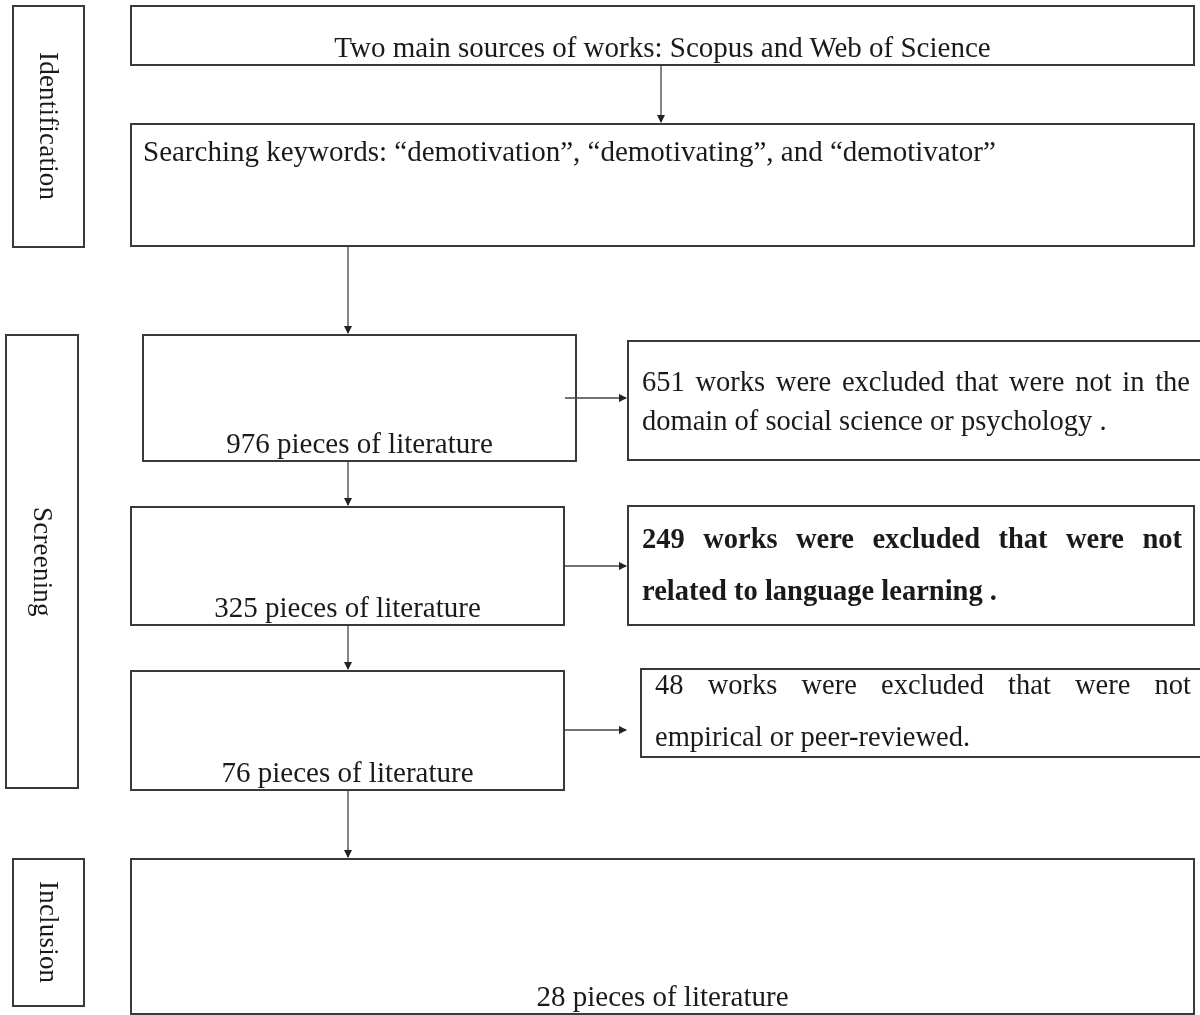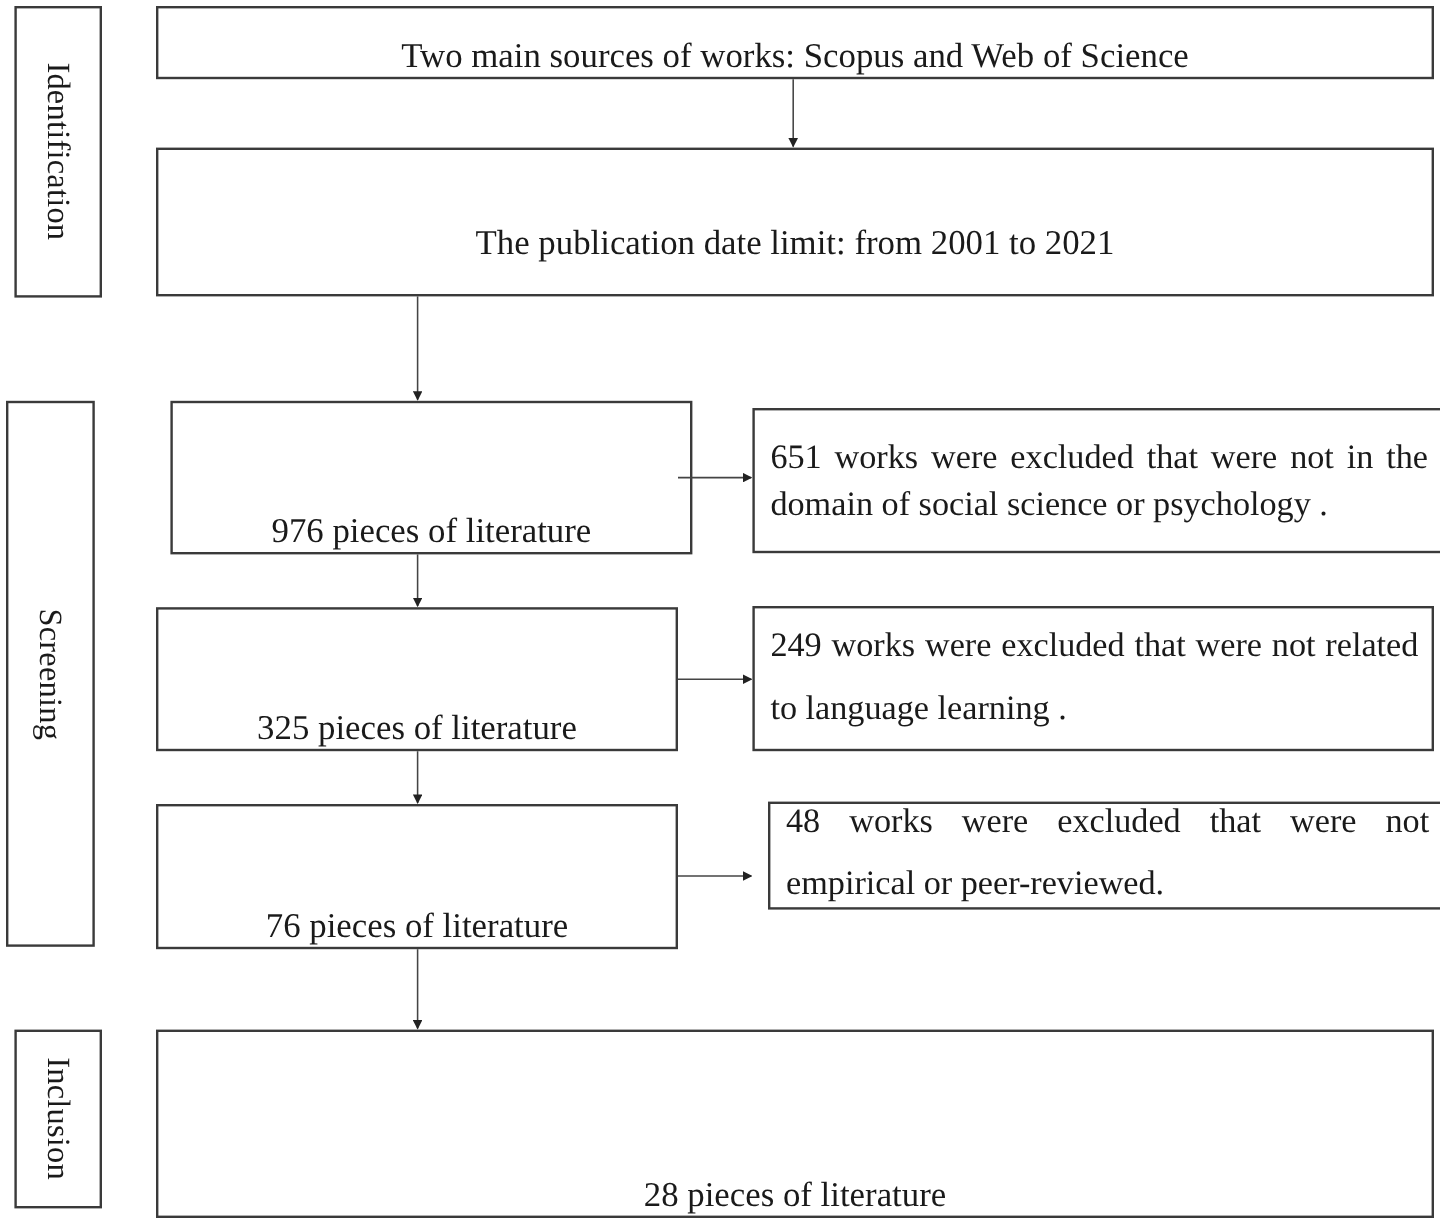--- a/index.html
+++ b/index.html
@@ -24,35 +24,35 @@
   <span>Screening</span>
 </div>
 <div class="box phase" style="left:12px; top:858px; width:73px; height:149px;">
   <span>Inclusion</span>
 </div>
 
 <div class="box center" style="left:130px; top:5px; width:1065px; height:61px;">
   <span>Two main sources of works: Scopus and Web of Science</span>
 </div>
 <div class="box" style="left:130px; top:123px; width:1065px; height:124px;">
-  <div style="position:absolute; left:0; right:0; top:62px; text-align:center; font-size:29px; white-space:nowrap;">The publication date limit: from 2001 to 2021</div>
+  <div style="position:absolute; left:11px; top:10px; font-size:29px; white-space:nowrap;">Searching keywords: “demotivation”, “demotivating”, and “demotivator”</div>
 </div>
 
 <div class="box center" style="left:142px; top:334px; width:435px; height:128px;">
   <span style="margin-top:-12px;">976 pieces of literature</span>
 </div>
 <div class="box excl excl-tight" style="left:627px; top:340px; width:576px; height:121px;">
   <p>651 works were excluded that were not in the domain of  social science or psychology .</p>
 </div>
 
 <div class="box center" style="left:130px; top:506px; width:435px; height:120px;">
   <span>325 pieces of literature</span>
 </div>
 <div class="box excl" style="left:627px; top:505px; width:568px; height:121px;">
-  <p style="line-height:52px; margin-top:-2px;">249 works were excluded that were not related to language learning .</p>
+  <p style="line-height:52px; margin-top:-2px;font-weight:bold;">249 works were excluded that were not related to language learning .</p>
 </div>
 
 <div class="box center" style="left:130px; top:670px; width:435px; height:121px;">
   <span>76 pieces of literature</span>
 </div>
 <div class="box excl" style="left:627px; top:668px; width:564px; height:90px;margin-left:13px;">
   <p style="line-height:52px; margin-top:-4px;">48 works were excluded that were not empirical or peer-reviewed.</p>
 </div>
 
 <div class="box center" style="left:130px; top:858px; width:1065px; height:157px;">

